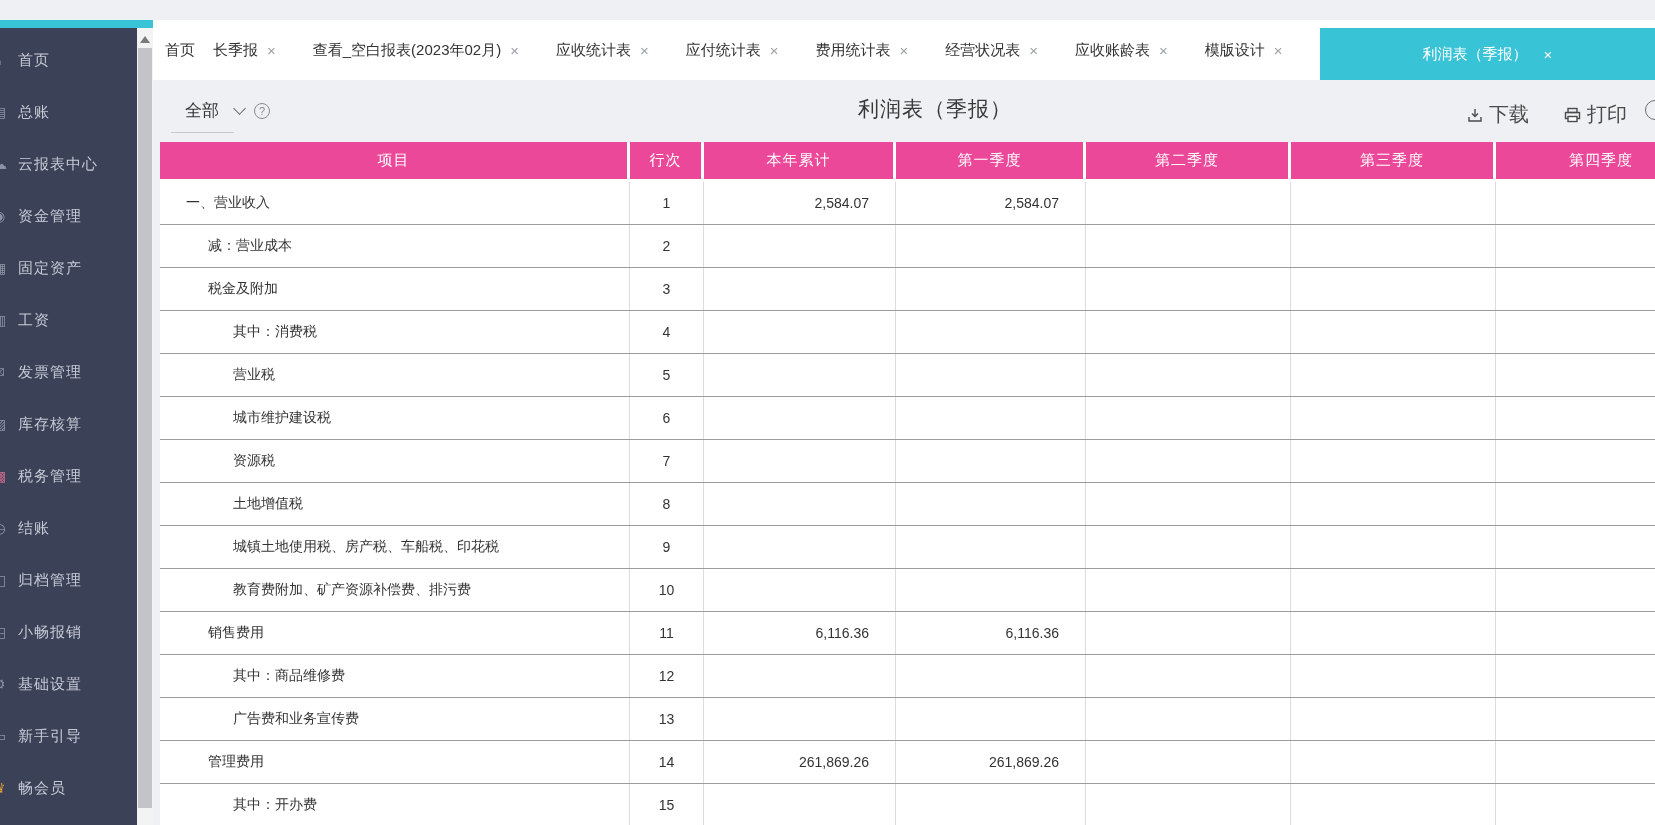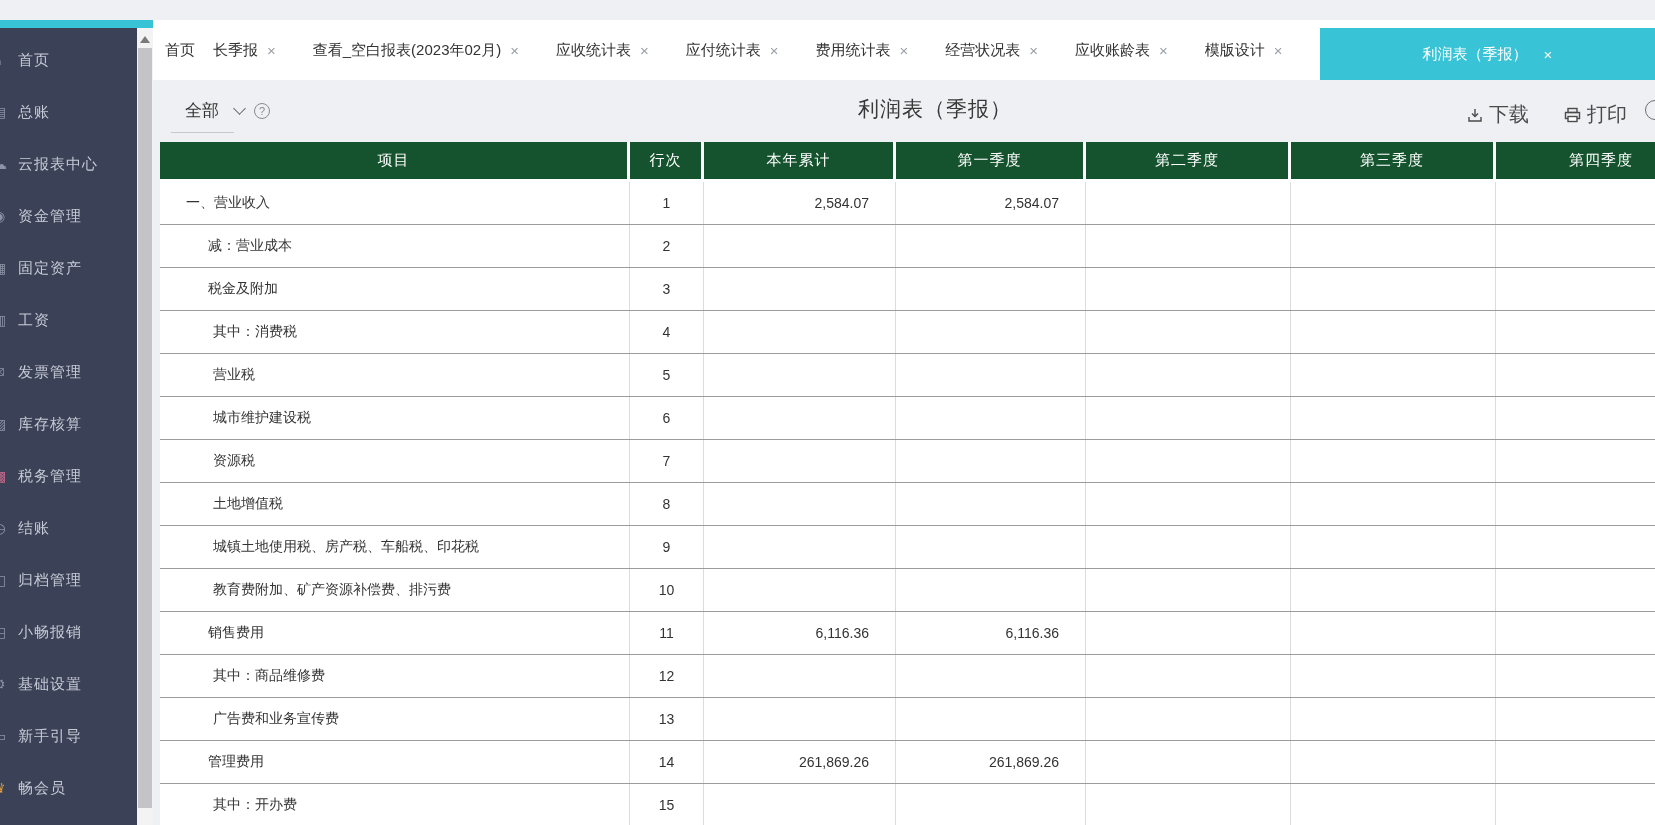--- a/index.html
+++ b/index.html
@@ -49,29 +49,29 @@
   .tool-btn { position:absolute; top:21px; display:flex; align-items:center; cursor:pointer; color:#4a4a4a; font-size:20px; }
   .tool-btn svg { margin-right:6px; }
   .btn-download { right:126px; }
   .btn-print { right:28px; }
   .circle-partial { position:absolute; right:-10px; top:20px; width:20px; height:20px; border:1.5px solid #6d6d6d; border-radius:50%; }
 
   
   .table-wrap { position:absolute; left:7px; top:62px; width:1495px; height:703px; overflow:hidden; }
   .grid { width:1546px; }
   .thead { display:flex; height:37px; background:#fff; }
-  .th { background:#14532d; color:#fff; font-size:15px; display:flex; align-items:center; justify-content:center; border-right:3px solid #fff; letter-spacing:1px; }
+  .th { background:#ec4899; color:#fff; font-size:15px; display:flex; align-items:center; justify-content:center; border-right:3px solid #fff; letter-spacing:1px; }
   .th:last-child { border-right:none; }
   .thead-gap { height:3px; background:#fff; }
   .trow { display:flex; height:43px; background:#fff; border-bottom:1px solid #9c9c9c; }
   .td { display:flex; align-items:center; font-size:14px; color:#333; border-right:1px solid #dcdcdc; }
   .td.c-item { justify-content:flex-start; }
   .td.c-line { justify-content:center; }
   .td.c-num { justify-content:flex-end; padding-right:26px; }
-  .ind0 { padding-left:26px; } .ind1 { padding-left:48px; } .ind2 { padding-left:53px;font-family:Liberation Mono, monospace; }
+  .ind0 { padding-left:26px; } .ind1 { padding-left:48px; } .ind2 { padding-left:73px;font-family:Liberation Mono, monospace; }
   .col0 { width:470px; } .col1 { width:74px; } .col2 { width:192px; }
   .col3 { width:190px; } .col4 { width:205px; } .col5 { width:205px; } .col6 { width:210px; }
 </style>
 </head>
 <body>
 
 <div class="stage">
 
   <div class="top-strip"></div>
 

